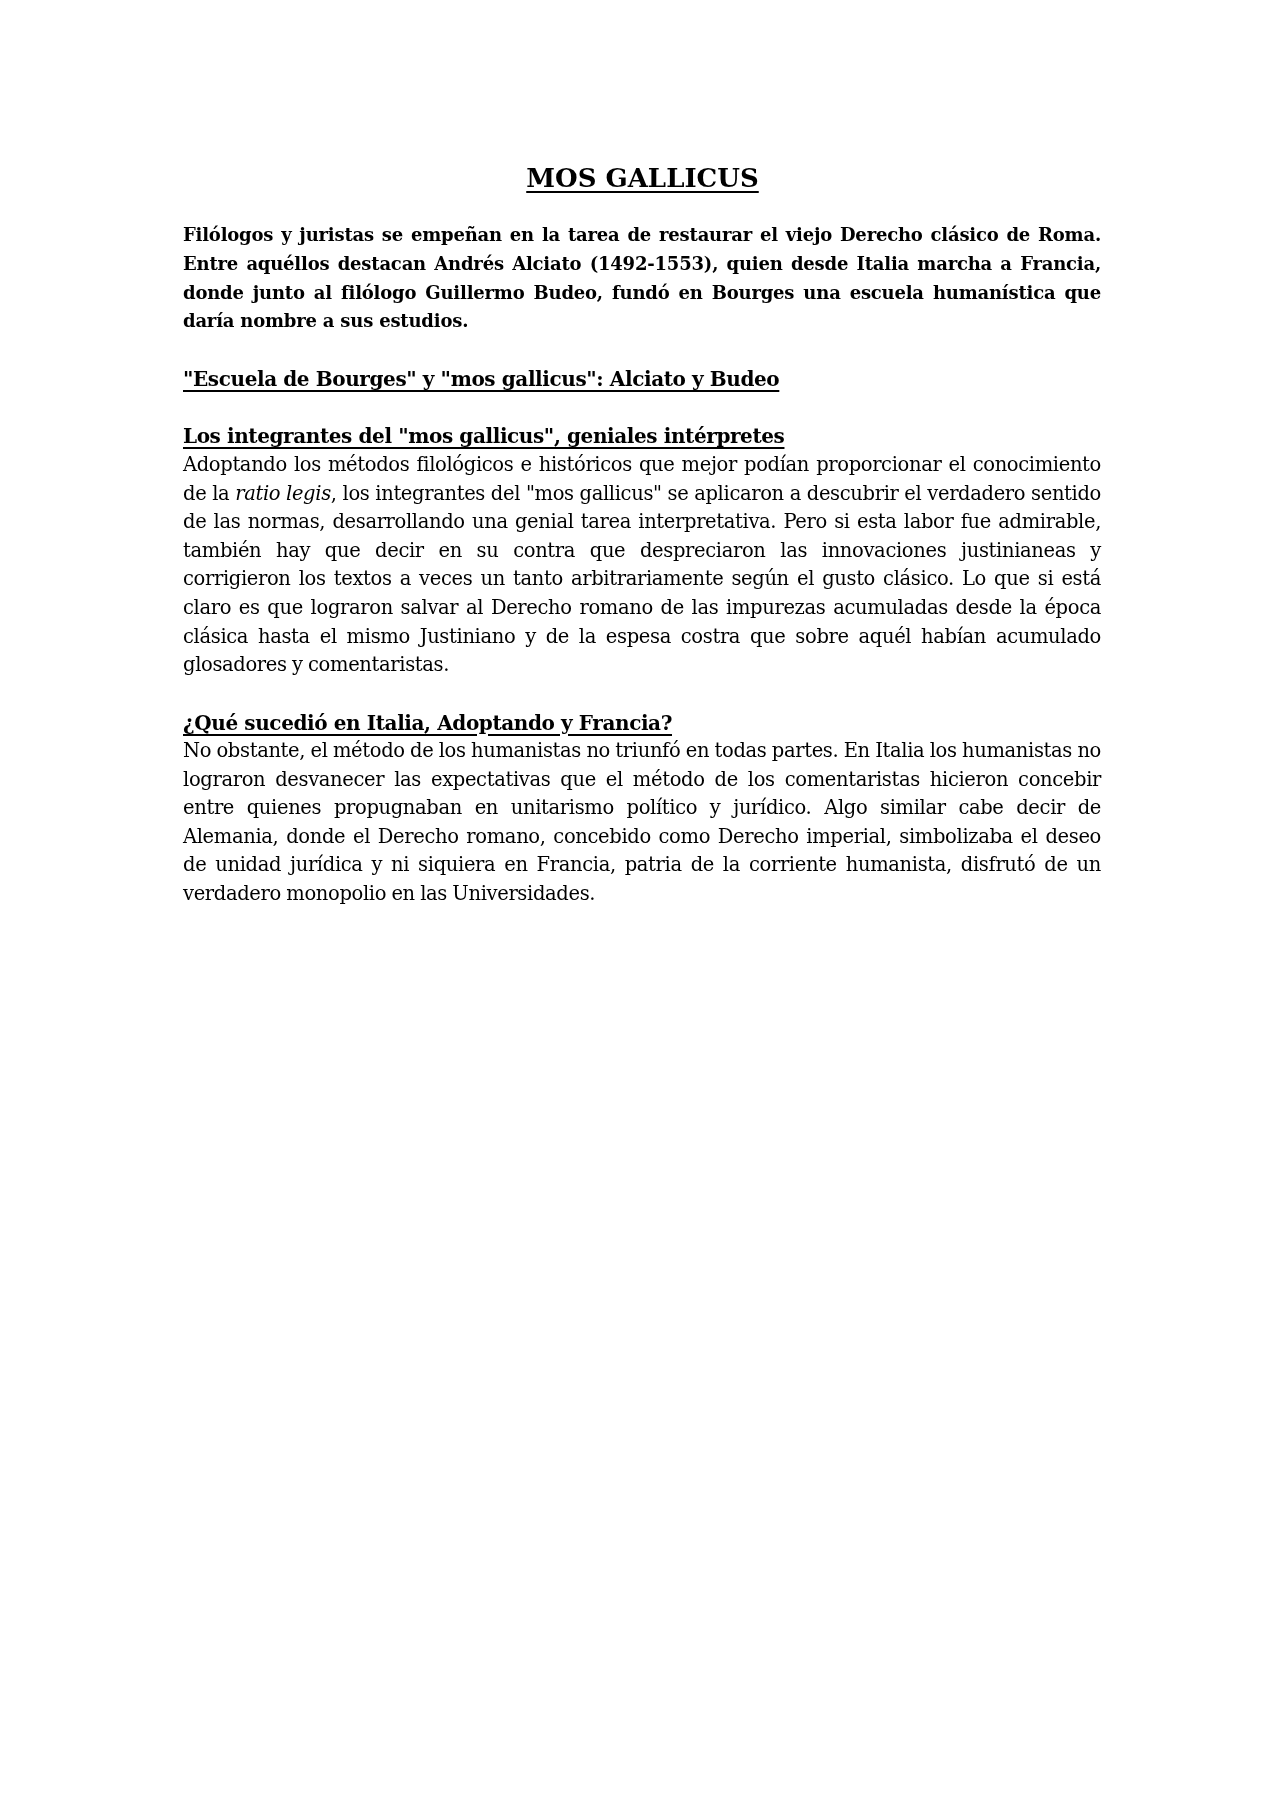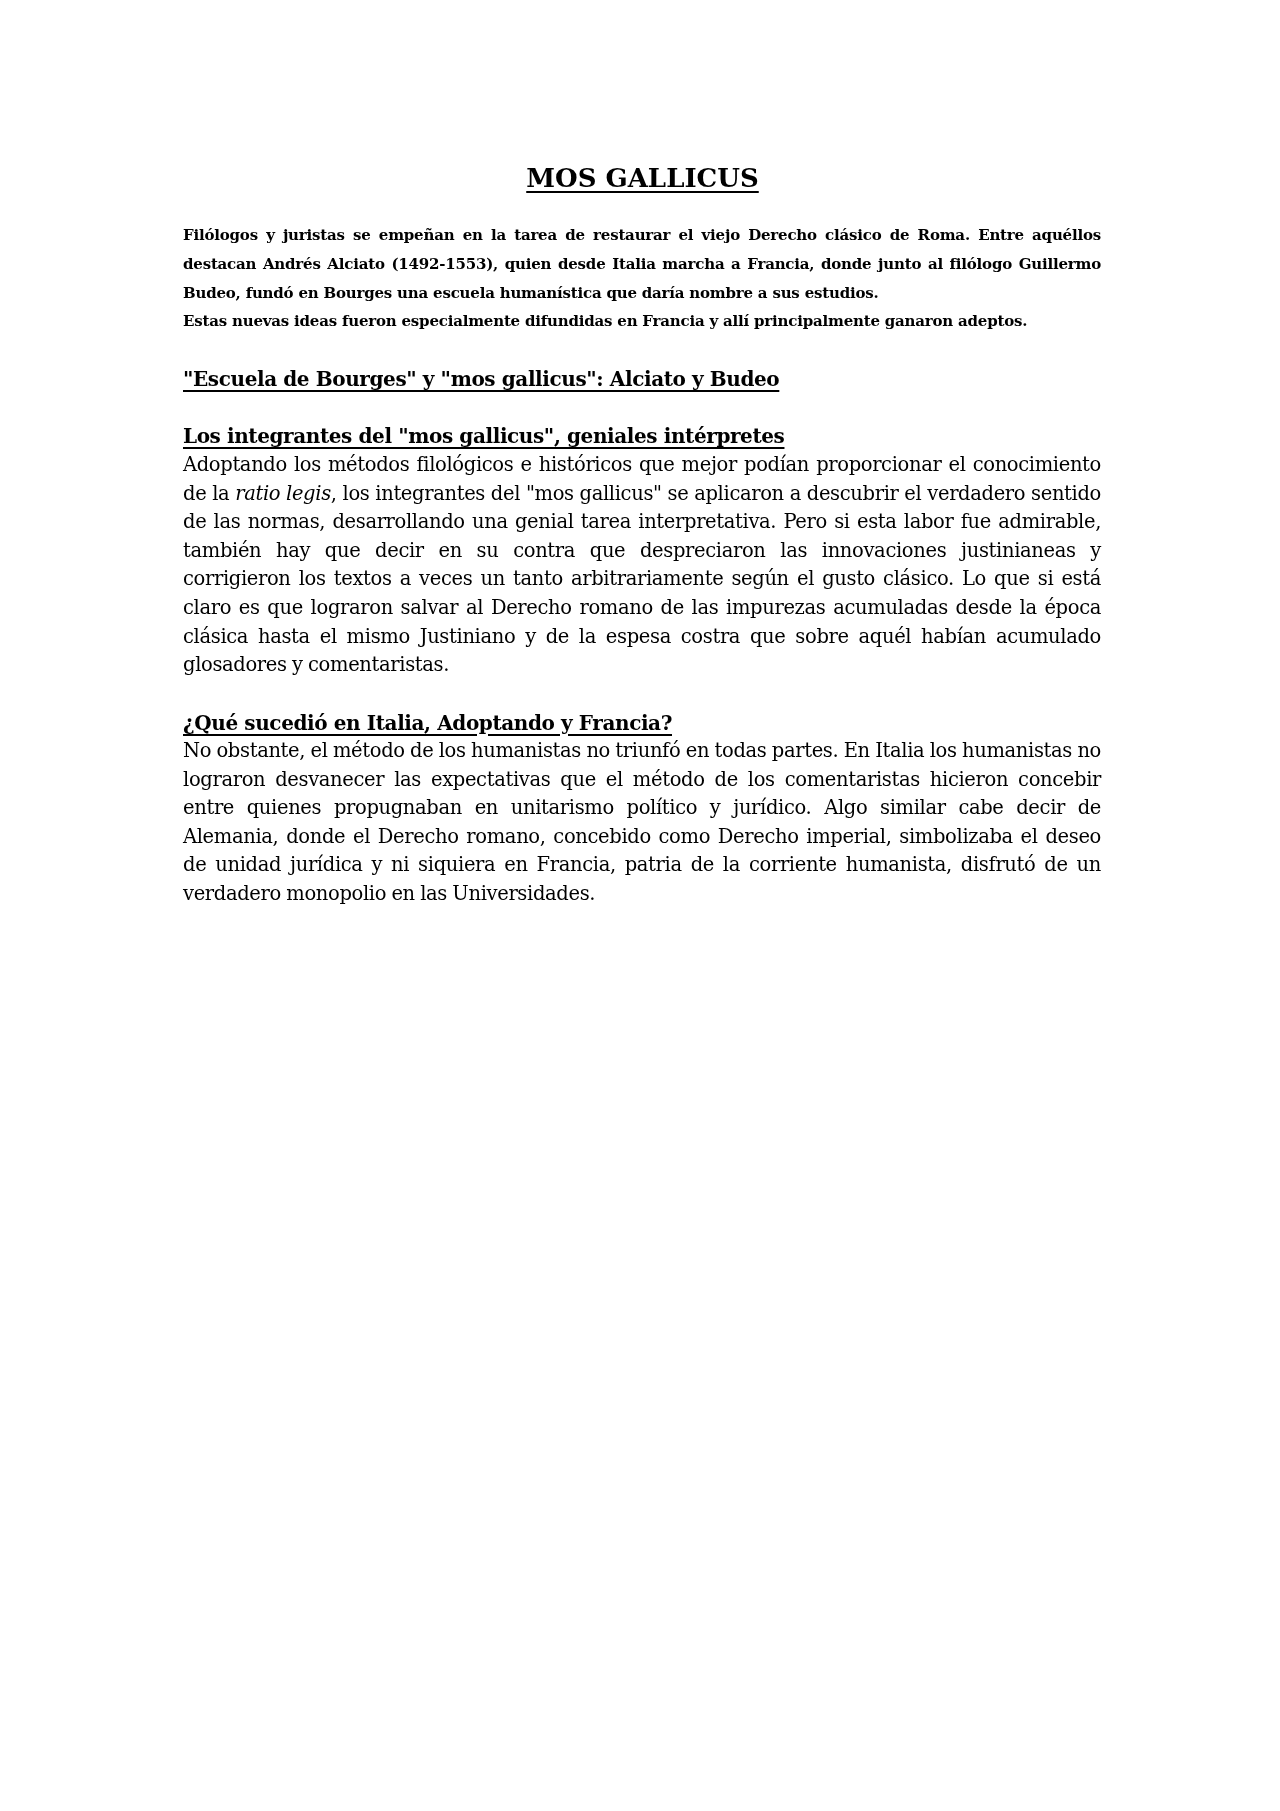--- a/index.html
+++ b/index.html
@@ -9,21 +9,21 @@
     position: absolute; left: 0; top: 150px; width: 1285px; text-align: center;
     font-family: "DejaVu Serif", serif; font-weight: bold; font-size: 26px; line-height: 40px;
     text-decoration: underline; text-decoration-thickness: 2px; text-underline-offset: 4px;
     margin: 0;
   }
   .column {
     position: absolute; left: 183px; top: 213px; width: 918px;
   }
   p { margin: 0; text-align: justify; }
   .intro {
-    font-family: "DejaVu Serif", serif; font-weight: bold; font-size: 15px; line-height: 28.8px;
+    font-family: "DejaVu Serif", serif; font-weight: bold; font-size: 18px; line-height: 28.8px;
     letter-spacing: -0.2px;
   }
   .intro p + p { }
   .section { margin-top: 28.8px; }
   .heading {
     font-family: "DejaVu Serif", serif; font-weight: bold; font-size: 20px; line-height: 28.6px;
     text-decoration: underline; text-decoration-thickness: 2px; text-underline-offset: 4px;
     letter-spacing: -0.4px;
     display: block;
   }
@@ -38,21 +38,20 @@
 <body>
 
 <div class="page">
 
   <h1 class="title">MOS GALLICUS</h1>
 
   <div class="column">
 
     <div class="intro">
       <p>Filólogos y juristas se empeñan en la tarea de restaurar el viejo Derecho clásico de Roma. Entre aquéllos destacan Andrés Alciato (1492-1553), quien desde Italia marcha a Francia, donde junto al filólogo Guillermo Budeo, fundó en Bourges una escuela humanística que daría nombre a sus estudios.</p>
-      <p>Estas nuevas ideas fueron especialmente difundidas en Francia y allí principalmente ganaron adeptos.</p>
     </div>
 
     <div class="section">
       <span class="heading">"Escuela de Bourges" y "mos gallicus": Alciato y Budeo</span>
     </div>
 
     <div class="section">
       <span class="heading">Los integrantes del "mos gallicus", geniales intérpretes</span>
       <p class="body-text"><span>Adoptando los métodos filológicos e históricos que mejor podían proporcionar el conocimiento de la </span><i>ratio legis</i><span>, los integrantes del "mos gallicus" se aplicaron a descubrir el verdadero sentido de las normas, desarrollando una genial tarea interpretativa. Pero si esta labor fue admirable, también hay que decir en su contra que despreciaron las innovaciones justinianeas y corrigieron los textos a veces un tanto arbitrariamente según el gusto clásico. Lo que si está claro es que lograron salvar al Derecho romano de las impurezas acumuladas desde la época clásica hasta el mismo Justiniano y de la espesa costra que sobre aquél habían acumulado glosadores y comentaristas.</span></p>
     </div>

